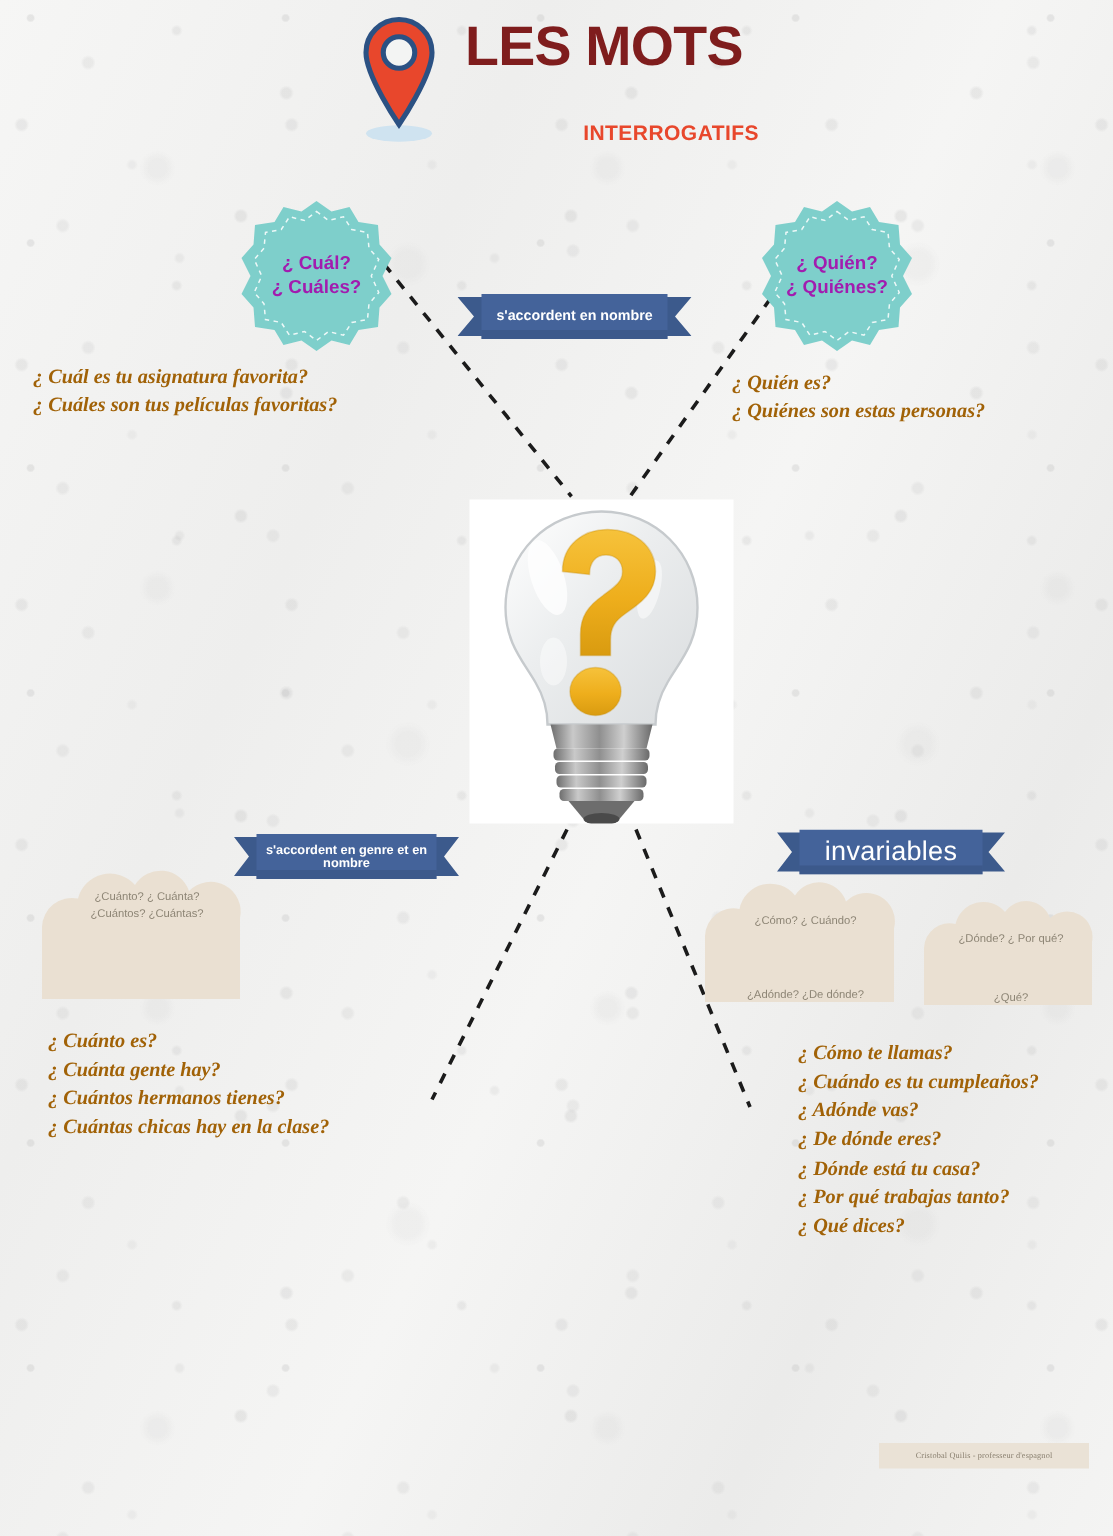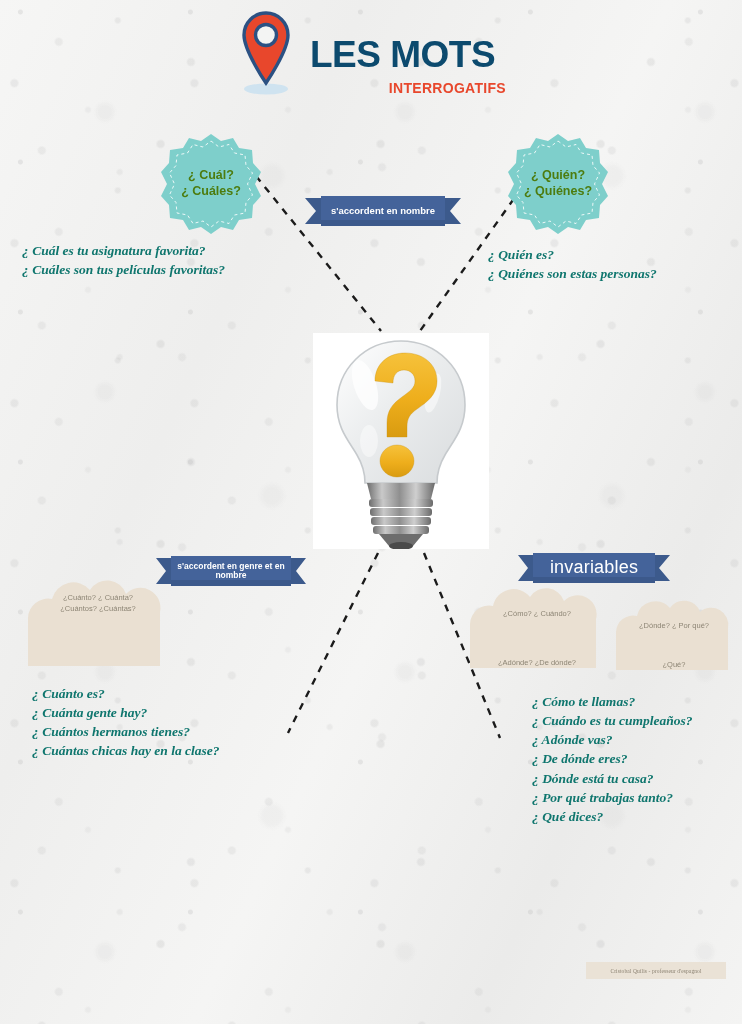--- a/index.html
+++ b/index.html
@@ -31,38 +31,38 @@
       200px 180px,220px 200px,190px 175px,210px 185px,200px 190px,
       300px 280px,340px 320px,100% 100%;
     pointer-events:none;
   }
   .layer{position:absolute;inset:0;}
 
   
   .header{position:absolute;left:238px;top:6px;width:270px;height:100px;}
   .pin{position:absolute;left:0;top:4px;width:56px;height:86px;}
   .title{
-    position:absolute;left:72px;top:28px;
-    font-size:37px;font-weight:bold;color:#0c4a6e;letter-spacing:-.5px;
+    position:absolute;left:72px;top:4px;
+    font-size:37px;font-weight:bold;color:#7f1d1d;letter-spacing:-.5px;
     white-space:nowrap;
   }
   .subtitle{
     position:absolute;left:72px;top:74px;width:196px;text-align:right;
     font-size:14px;font-weight:bold;color:#e8472c;letter-spacing:.3px;
     white-space:nowrap;
   }
 
   
   .dash{position:absolute;left:0;top:0;width:742px;height:1024px;}
 
   
   .burst{
     position:absolute;width:104px;height:104px;
     display:flex;align-items:center;justify-content:center;
-    text-align:center;color:#4d7c0f;line-height:1.25;
+    text-align:center;color:#a21caf;line-height:1.25;
   }
   .burst .svgwrap{position:absolute;inset:0;}
   .burst .btxt{position:relative;z-index:2;font-size:12.5px;font-weight:bold;}
   .burst .btxt .l2{font-size:12.5px;}
   #burst-cual{left:159px;top:132px;}
   #burst-quien{left:506px;top:132px;}
 
   
   .ribbon{position:absolute;height:30px;}
   .ribbon .rsvg{position:absolute;inset:0;}
@@ -90,21 +90,21 @@
   #cloud-como{left:462px;top:586px;width:150px;height:82px;}
   #cloud-donde{left:610px;top:598px;width:128px;height:72px;}
   #cloud-como .ctxt,#cloud-donde .ctxt{padding-top:22px;justify-content:space-between;}
   #cloud-cuanto .ctxt{padding-top:14px;justify-content:flex-start;}
 
   
   .examples{
     position:absolute;
     font-family:"Liberation Serif",serif;
     font-style:italic;font-weight:bold;
-    color:#0f766e;font-size:13.5px;line-height:1.42;
+    color:#a16207;font-size:13.5px;line-height:1.42;
   }
   #ex-cual{left:22px;top:241px;}
   #ex-quien{left:488px;top:245px;}
   #ex-cuanto{left:32px;top:684px;}
   #ex-como{left:532px;top:692px;}
 
   
   .bulbbox{position:absolute;left:313px;top:333px;width:176px;height:216px;background:#ffffff;}
   .bulbbox svg{display:block;}
 

